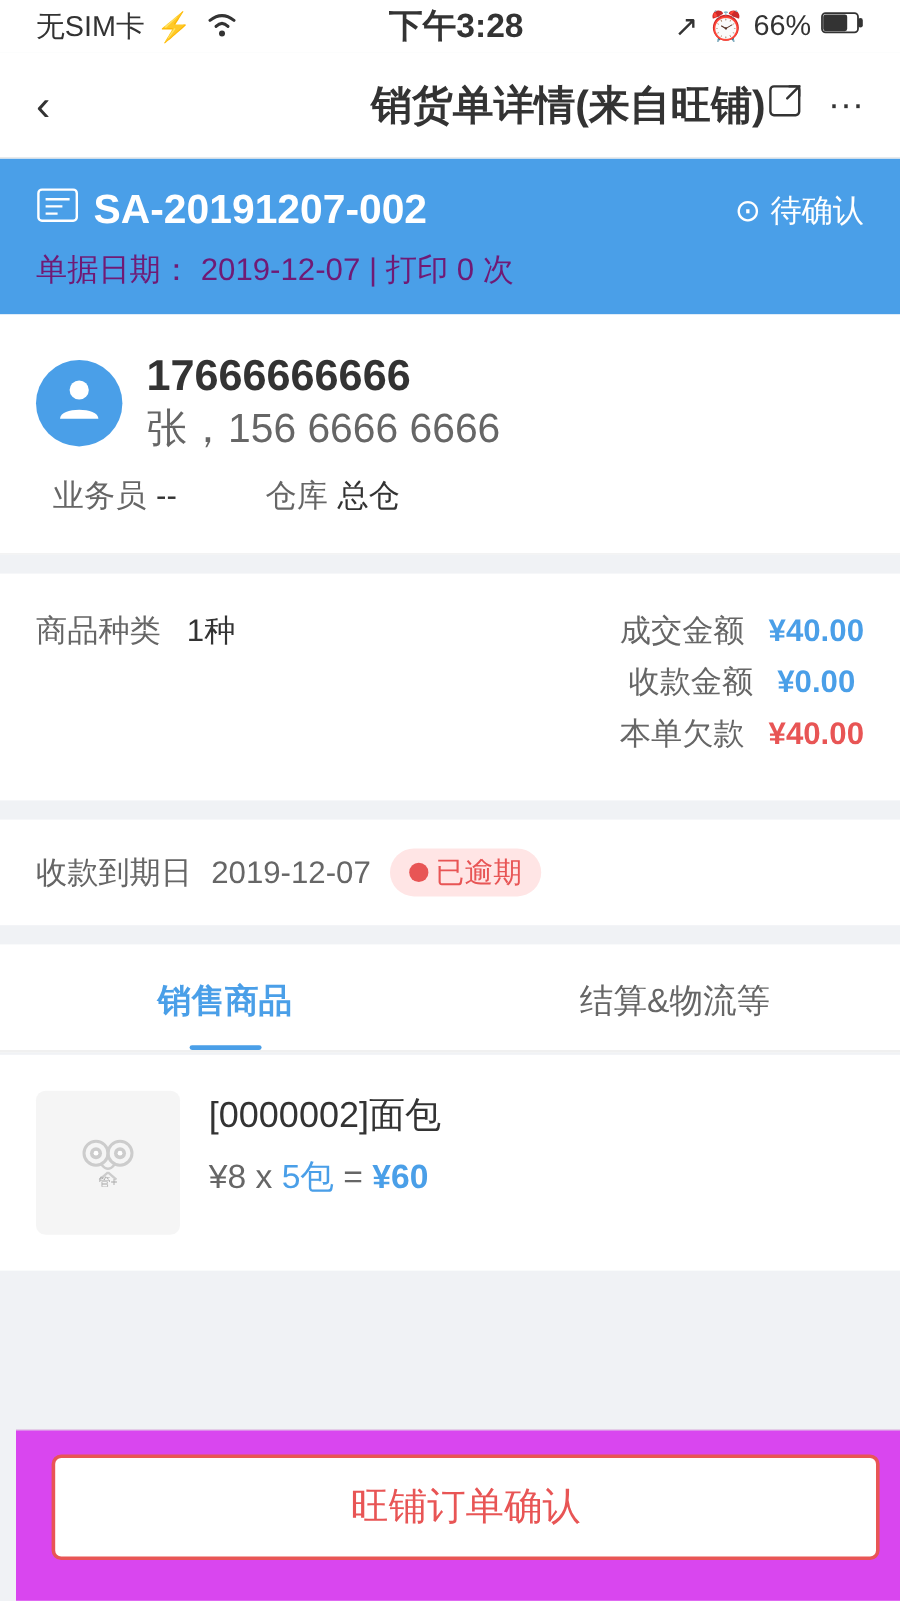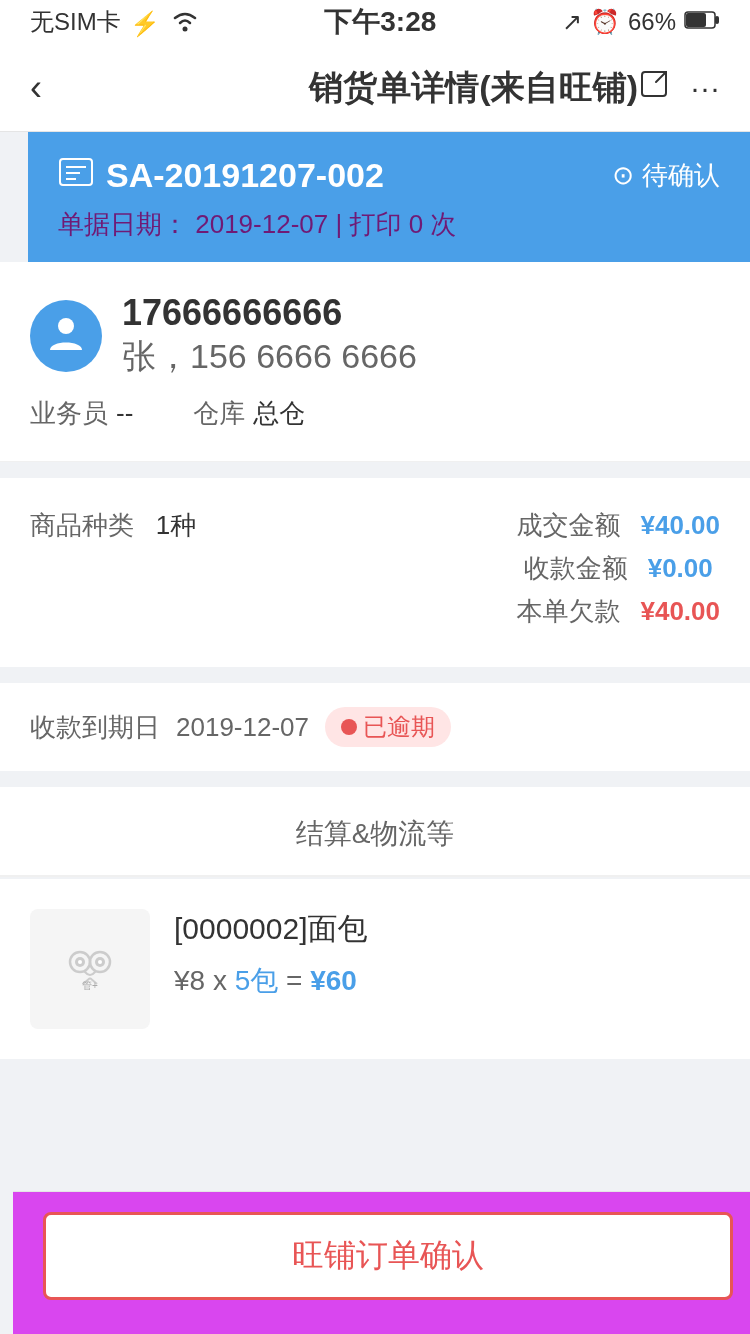--- a/index.html
+++ b/index.html
@@ -59,21 +59,20 @@
     .nav-action-icon {
       font-size: 30px;
       color: #333;
       cursor: pointer;
     }
 
     
     .order-header {
       background: #4a9fe8;
       padding: 24px 30px 20px;
-      margin-left: 28px;
     }
     .order-header-top {
       display: flex;
       align-items: center;
       justify-content: space-between;
       margin-bottom: 12px;
     }
     .order-number {
       font-size: 34px;
       font-weight: 700;
@@ -134,21 +133,21 @@
       color: #666;
       margin-top: 0;
     }
     .customer-meta {
       display: flex;
       gap: 60px;
       font-size: 26px;
       color: #666;
       margin-top: 10px;
     }
-    .meta-item { display: flex; align-items: center; gap: 8px; }
+    .meta-item { display: flex; align-items: center; gap: 8px; margin-left: 14px; }
     .meta-label { color: #666; }
     .meta-value { color: #333; }
 
     
     .summary-section {
       padding: 30px;
     }
     .summary-grid {
       display: flex;
       justify-content: space-between;
@@ -435,20 +434,23 @@
 <div class="due-section">
   <span>收款到期日</span>
   <span>2019-12-07</span>
   <span class="overdue-badge">
     <span class="overdue-dot"></span>
     <span>已逾期</span>
   </span>
 </div>
 
 <div class="tabs">
+  <div class="tab active">
+    <span>销售商品</span>
+  </div>
   <div class="tab">
     <span>结算&amp;物流等</span>
   </div>
 </div>
 
 <div class="product-item">
   <div class="product-image">
     <span class="product-logo">
       <svg width="70" height="50" viewBox="0 0 70 50" fill="none">
 

